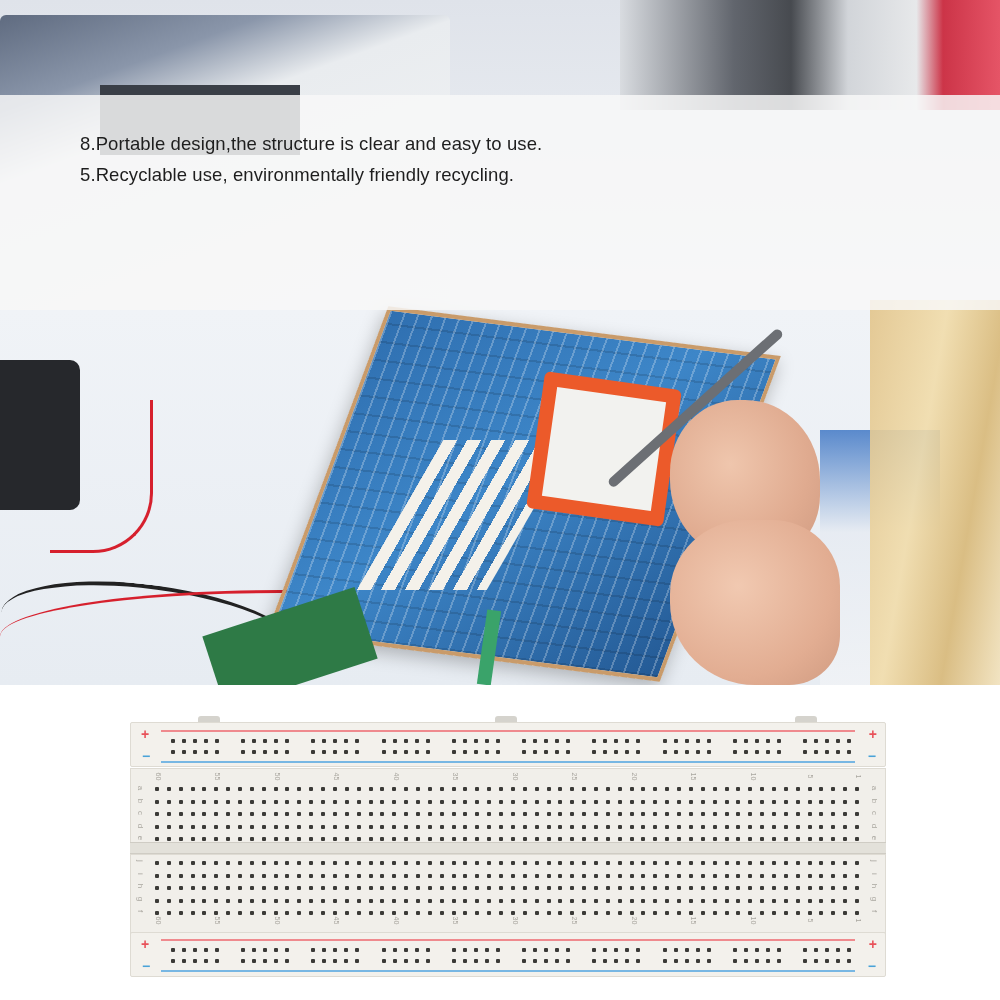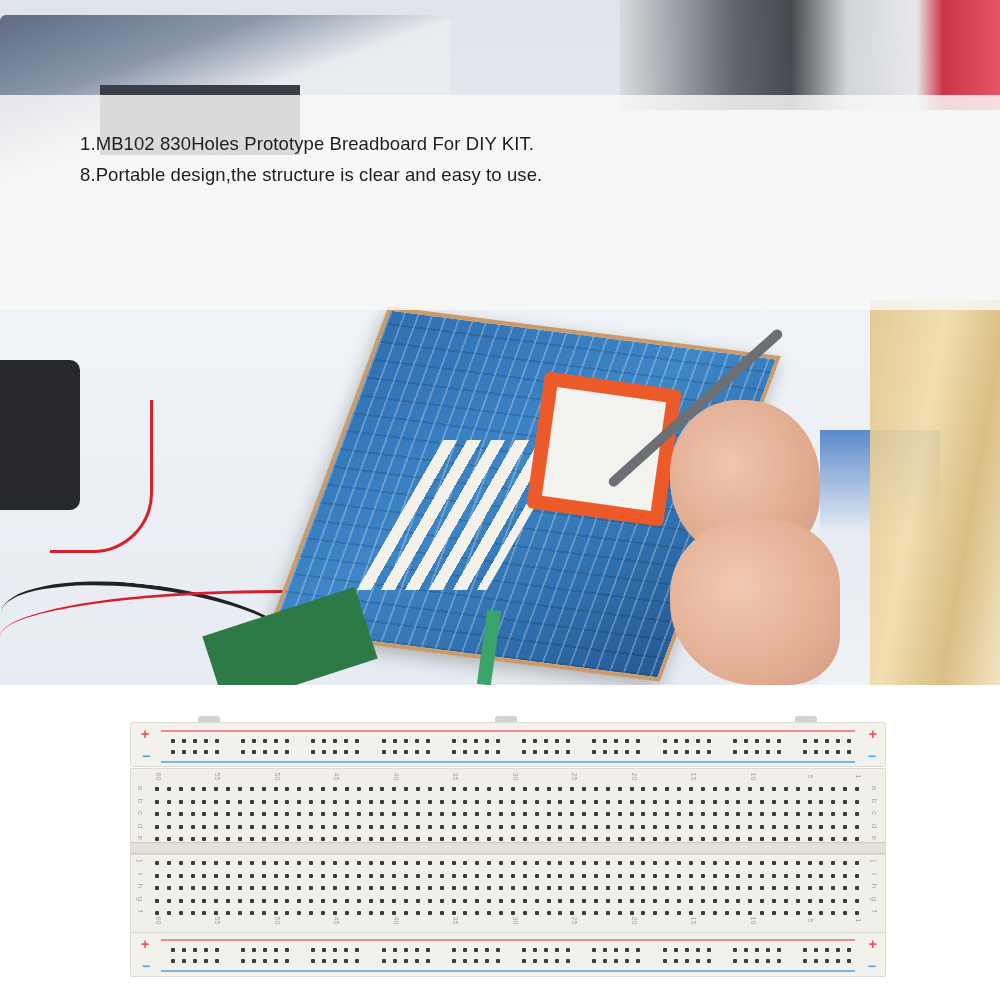--- a/index.html
+++ b/index.html
@@ -88,22 +88,22 @@
   <div class="pcb-strip"></div>
   <div class="coat"></div>
   <div class="hair"></div>
   <div class="hand1"></div>
   <div class="probe"></div>
   <div class="hand2"></div>
 </div>
 
 <div class="overlay"></div>
 <ul class="features">
-  <li>1.MB102 830Holes Prototype Breadboard For DIY KIT.</li>
   <li>8.Portable design,the structure is clear and easy to use.</li>
+  <li>5.Recyclable use, environmentally friendly recycling.</li>
 </ul>
 
 <div class="bb">
   <div class="tab" style="left:68px"></div>
   <div class="tab" style="left:365px"></div>
   <div class="tab" style="left:665px"></div>
 
   <div class="rail top">
     <span class="sym plus" style="left:10px;top:4px">+</span>
     <span class="sym plus" style="right:8px;top:4px">+</span>

